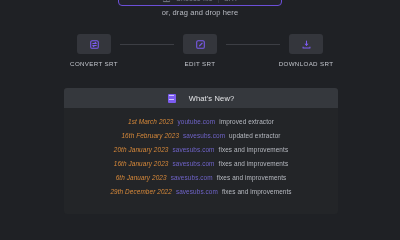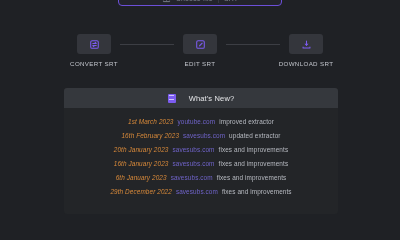--- a/index.html
+++ b/index.html
@@ -195,20 +195,21 @@
         <path d="M8 11V3"></path>
         <path d="M4.5 6.5L8 3l3.5 3.5"></path>
         <path d="M2.5 12.5v1h11v-1"></path>
       </svg>
       <span class="dropzone-label">Choose file</span>
       <span class="dropzone-divider"></span>
       <span class="dropzone-label">SRT</span>
     </div>
   </div>
 
+  <div class="drag-text">or, drag and drop here</div>
 
   <div class="steps">
 
     <div class="step">
       <div class="step-box">
         <svg viewBox="0 0 16 16" fill="none" stroke="#7c5cf0" stroke-width="1.5" stroke-linecap="round" stroke-linejoin="round">
           <rect x="2.5" y="2.5" width="11" height="11" rx="2"></rect>
           <path d="M5.5 6.5h5l-1.6-1.6"></path>
           <path d="M10.5 9.5h-5l1.6 1.6"></path>
         </svg>

